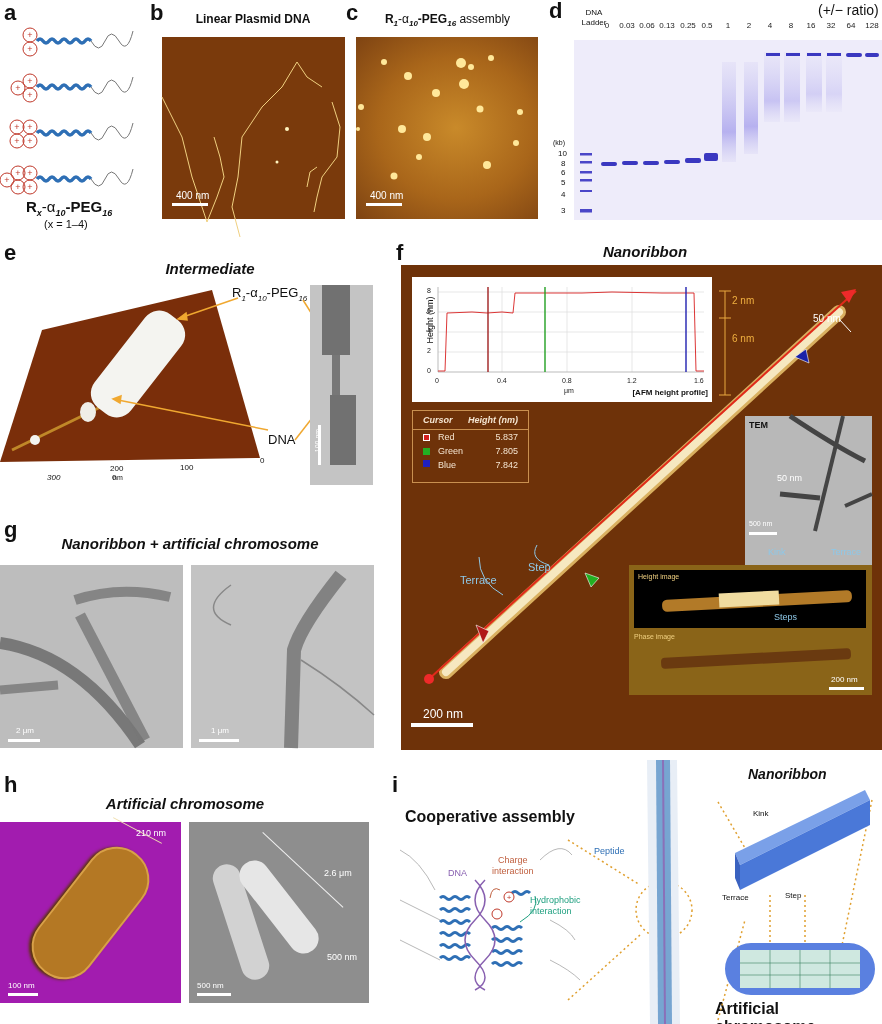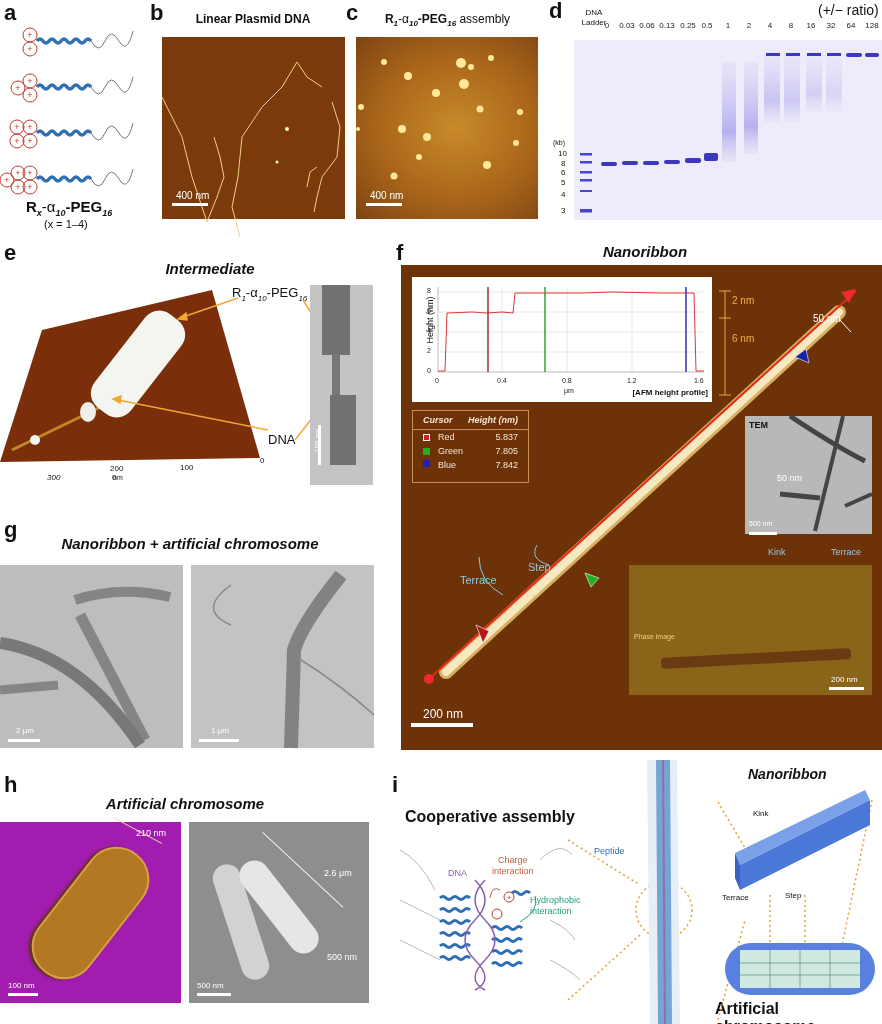--- a/index.html
+++ b/index.html
@@ -312,36 +312,42 @@
       <span style="flex:1">Green</span>
       <span>7.805</span>
     </div>
     <div style="display:flex;align-items:flex-start;padding:2px 10px;">
       <span style="width:7px;height:7px;background:#2020c0;margin-right:8px;"></span>
       <span style="flex:1">Blue</span>
       <span>7.842</span>
     </div>
   </div>
 
-  <div class="abs" style="left:344px;top:151px;width:127px;height:118px;background:#b8b8b8;">
+  <div class="abs" style="left:344px;top:151px;width:127px;height:149px;background:#b8b8b8;">
     <svg width="127" height="127" style="left:0;top:0;">
       <path d="M45 0 Q90 30 120 45" stroke="#444" stroke-width="5" fill="none"></path>
       <path d="M98 0 L70 115" stroke="#444" stroke-width="4" fill="none"></path>
       <line x1="35" y1="78" x2="75" y2="82" stroke="#444" stroke-width="5"></line>
       <line x1="100" y1="90" x2="127" y2="78" stroke="#444" stroke-width="4"></line>
     </svg>
     <div class="abs" style="left:4px;top:4px;font-size:9px;font-weight:bold;">TEM</div>
     <div class="abs" style="left:32px;top:57px;font-size:9px;color:#fff;">50 nm</div>
     <div class="scalebar" style="left:4px;top:116px;width:28px;height:3px;"></div>
     <div class="sbtext" style="left:4px;top:104px;font-size:7px;">500 nm</div>
   </div>
 
   <div class="abs" style="left:367px;top:282px;font-size:9px;color:#8ec8e8;">Kink</div>
   <div class="abs" style="left:430px;top:282px;font-size:9px;color:#8ec8e8;">Terrace</div>
   <div class="abs" style="left:228px;top:300px;width:243px;height:130px;background:#8a6418;">
+    <div class="abs" style="left:5px;top:5px;width:232px;height:58px;background:#000;">
+      <div class="abs" style="left:4px;top:3px;font-size:7px;color:#f0d080;">Height image</div>
+      <div class="abs" style="left:28px;top:25px;width:190px;height:12px;background:#b27a28;border-radius:5px;transform:rotate(-3deg);"></div>
+      <div class="abs" style="left:85px;top:22px;width:60px;height:14px;background:#f0dca0;transform:rotate(-3deg);"></div>
+      <div class="abs" style="left:140px;top:42px;font-size:9px;color:#8ec8e8;">Steps</div>
+    </div>
     <div class="abs" style="left:5px;top:68px;font-size:7px;color:#f0d080;">Phase image</div>
     <div class="abs" style="left:32px;top:88px;width:190px;height:11px;background:#6a3a10;border-radius:4px;transform:rotate(-3deg);"></div>
     <div class="scalebar" style="left:200px;top:122px;width:35px;height:3px;"></div>
     <div class="sbtext" style="left:202px;top:110px;font-size:8px;">200 nm</div>
   </div>
 
   <div class="scalebar" style="left:10px;top:458px;width:62px;height:4px;"></div>
   <div class="sbtext" style="left:22px;top:442px;font-size:12px;">200 nm</div>
 </div>
 

